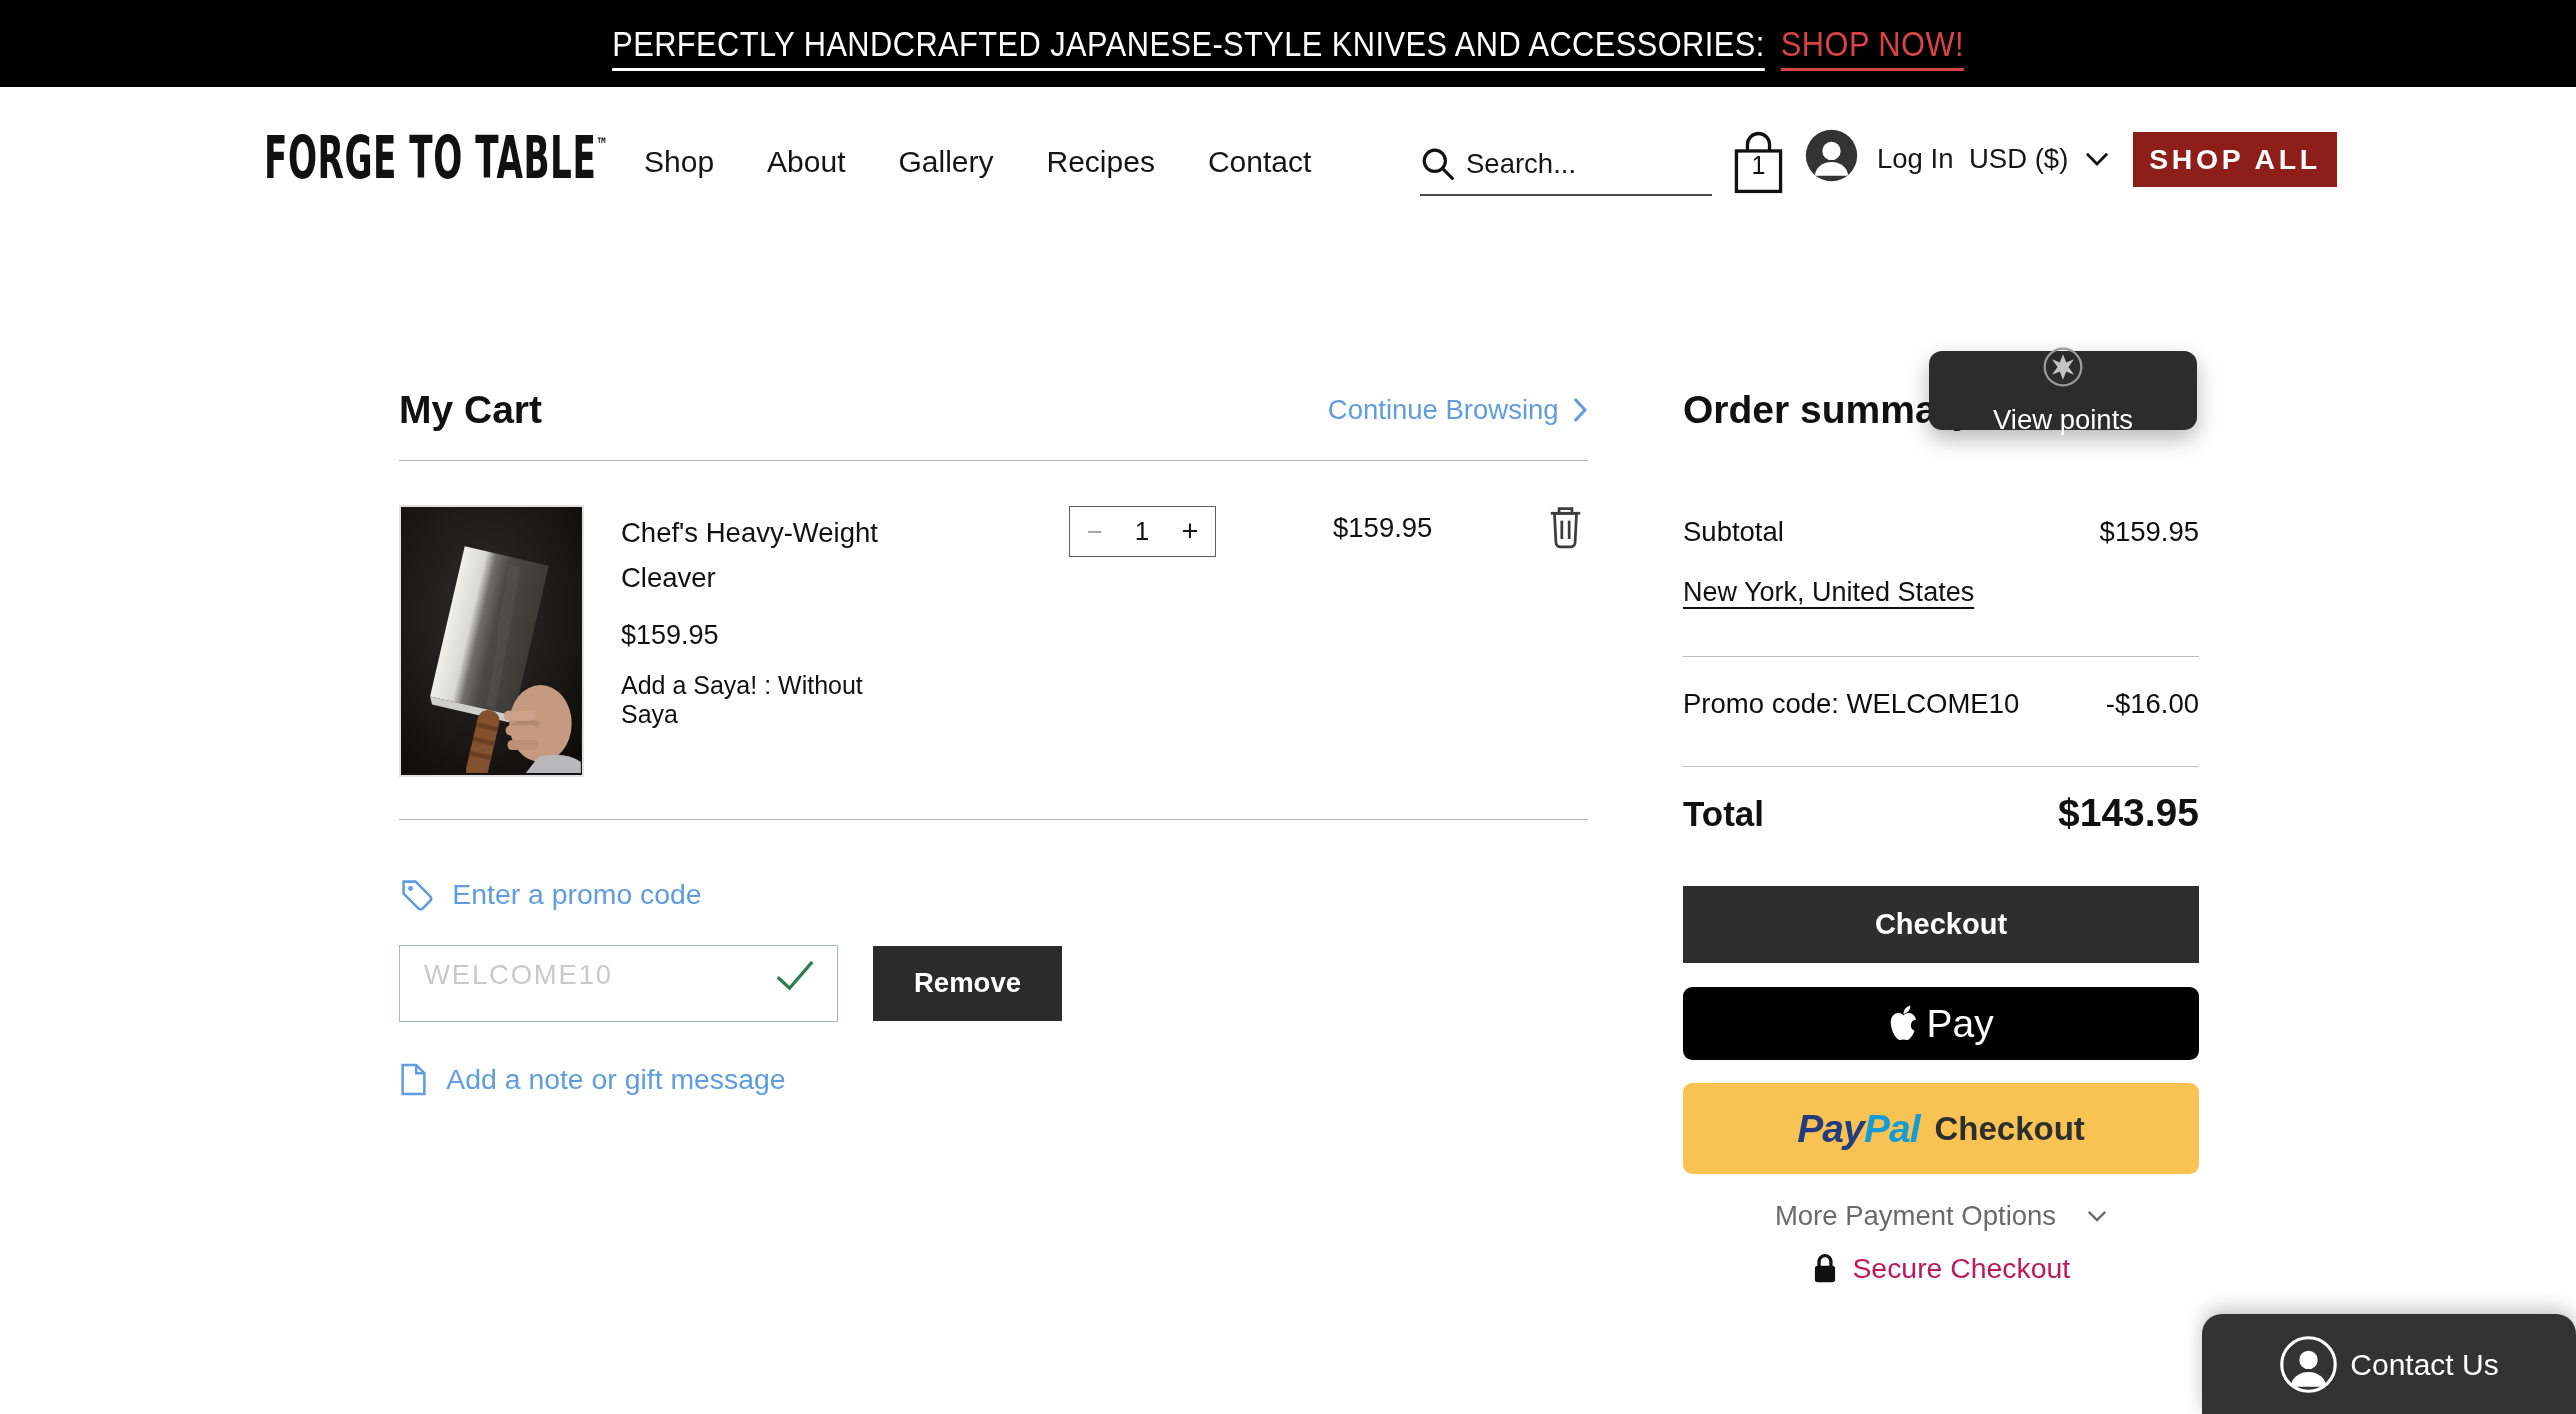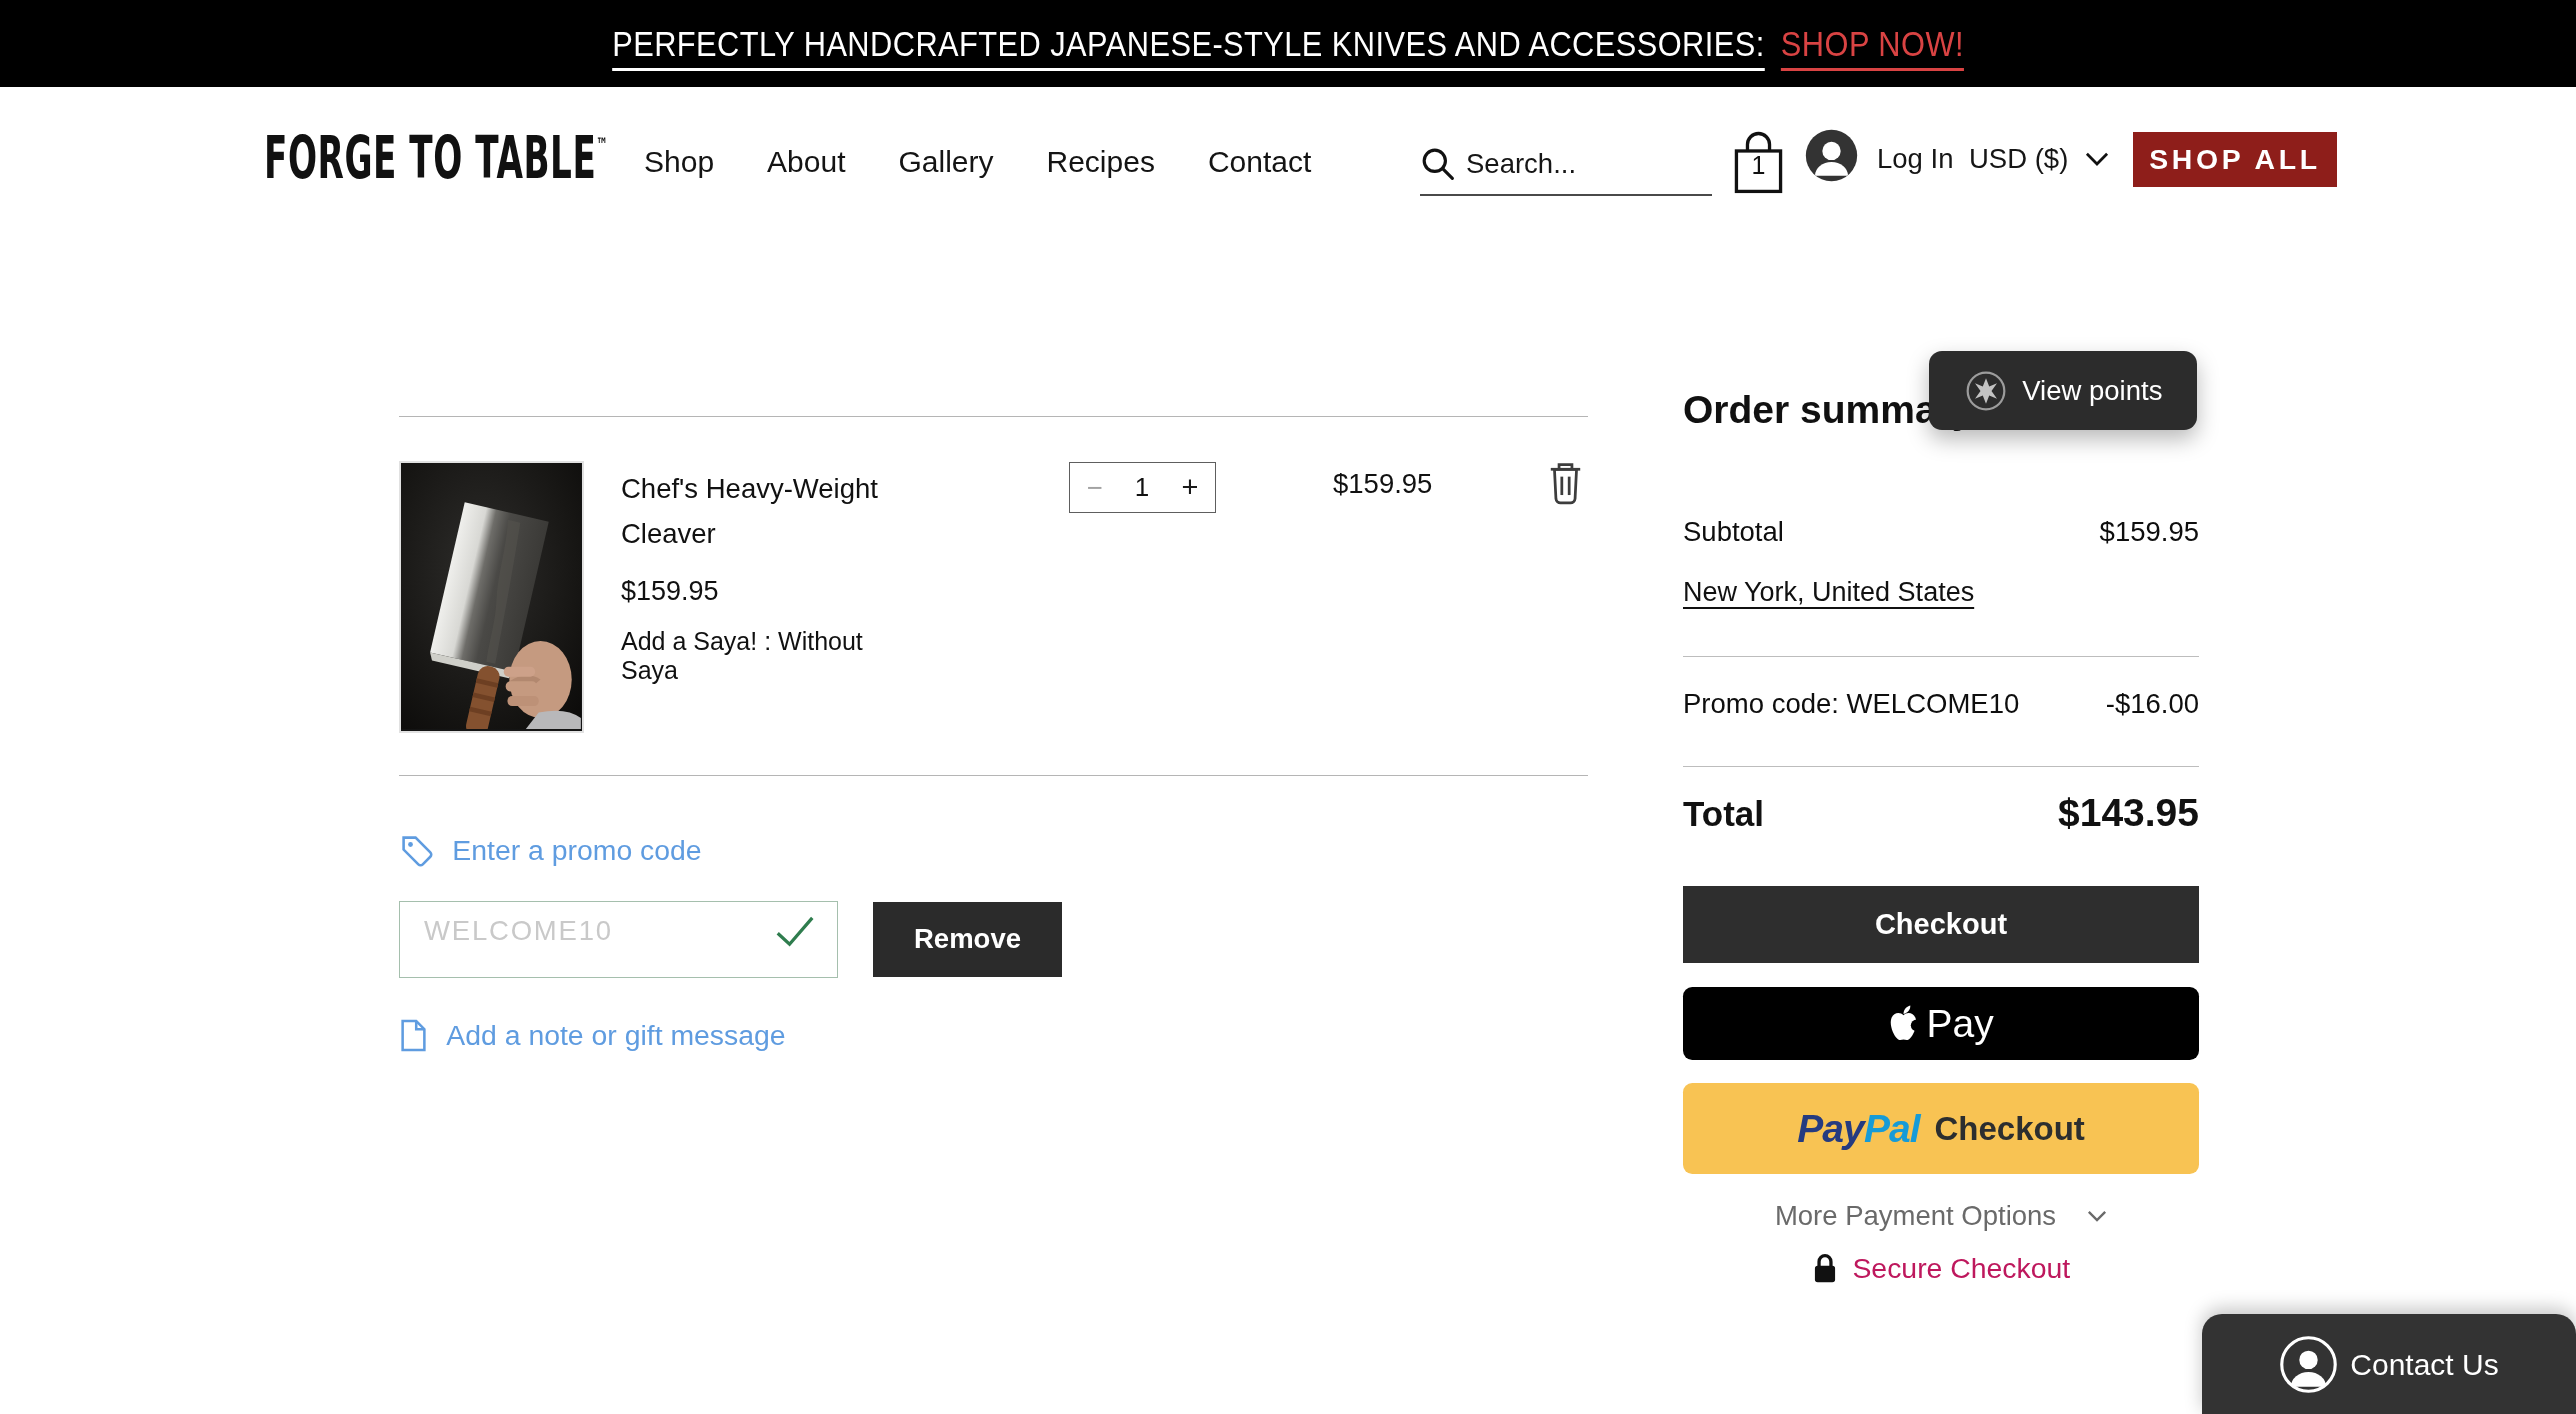--- a/index.html
+++ b/index.html
@@ -140,20 +140,21 @@
   .pp-suffix { margin-left:14.7px; font-size:33px; font-weight:600; color:#2c2e2f; }
   .more-options { margin-top:26px; display:flex; align-items:center; justify-content:center; gap:31px; color:#6a6a6a; font-size:27.5px; width:100%; }
   .secure-note { margin-top:20px; display:flex; justify-content:center; gap:14.7px; font-size:28.4px; color:#be185d; }
 
   
   .view-points {
     position:absolute; left:1929px; top:351px; width:268px; height:79px;
     background:#2c2c2c; border-radius:13px; color:#fff; font-size:27.5px;
     display:flex; align-items:center; justify-content:center; gap:14.7px;
     box-shadow:0 9.2px 22px rgba(0,0,0,.28);
+    flex-direction:column;
   }
   .chat-widget {
     position:absolute; left:2202px; top:1314px; width:374px; height:101px;
     background:#333; border-radius:20px 20px 0 0; color:#fff; font-size:30px;
     display:flex; align-items:center; justify-content:center; gap:12px;
     box-shadow:0 -5.5px 18.3px rgba(0,0,0,.22);
   }
   .icon { flex:none; display:block; }
 </style>
 </head>
@@ -211,20 +212,29 @@
 <div class="currency-selector">
   <span>USD ($)</span>
   <svg class="icon" width="24" height="14.7" viewBox="0 0 26 16">
     <polyline points="2,2 13,13 24,2" fill="none" stroke="#111" stroke-width="3"></polyline>
   </svg>
 </div>
 
 <button class="shop-all-button">SHOP ALL</button>
 
 <div class="cart-col">
+  <div class="cart-header">
+    <h1 class="page-title">My Cart</h1>
+    <div class="continue-link">
+      <span>Continue Browsing</span>
+      <svg class="icon" width="14.7" height="26" viewBox="0 0 16 28">
+        <polyline points="2,2 13,14 2,26" fill="none" stroke="#5f9ce0" stroke-width="3.4"></polyline>
+      </svg>
+    </div>
+  </div>
 
   <div class="divider d1"></div>
 
   <div class="cart-item">
     <div class="product-image">
       <svg width="180" height="266" viewBox="0 0 196 290">
         <defs>
           <radialGradient id="bgGlow" cx="45%" cy="40%" r="75%">
             <stop offset="0%" stop-color="#2e2d2b"></stop>
               <stop offset="70%" stop-color="#171614"></stop>

